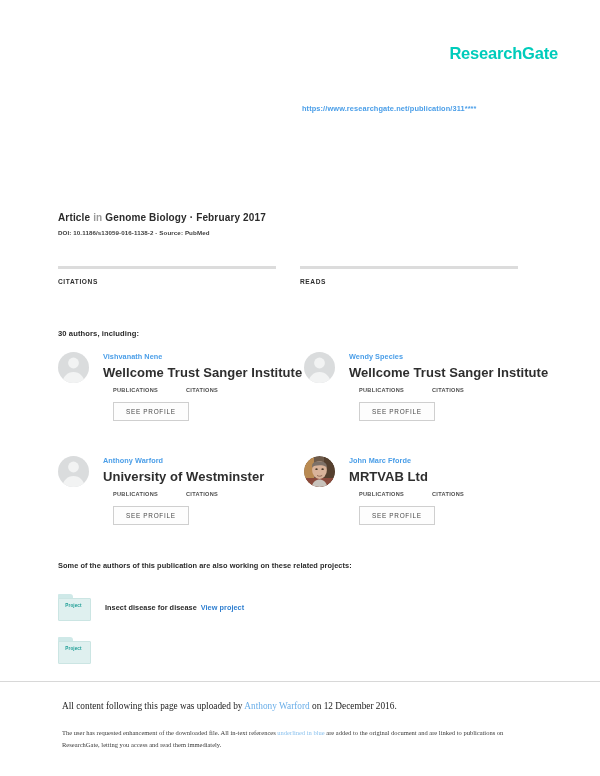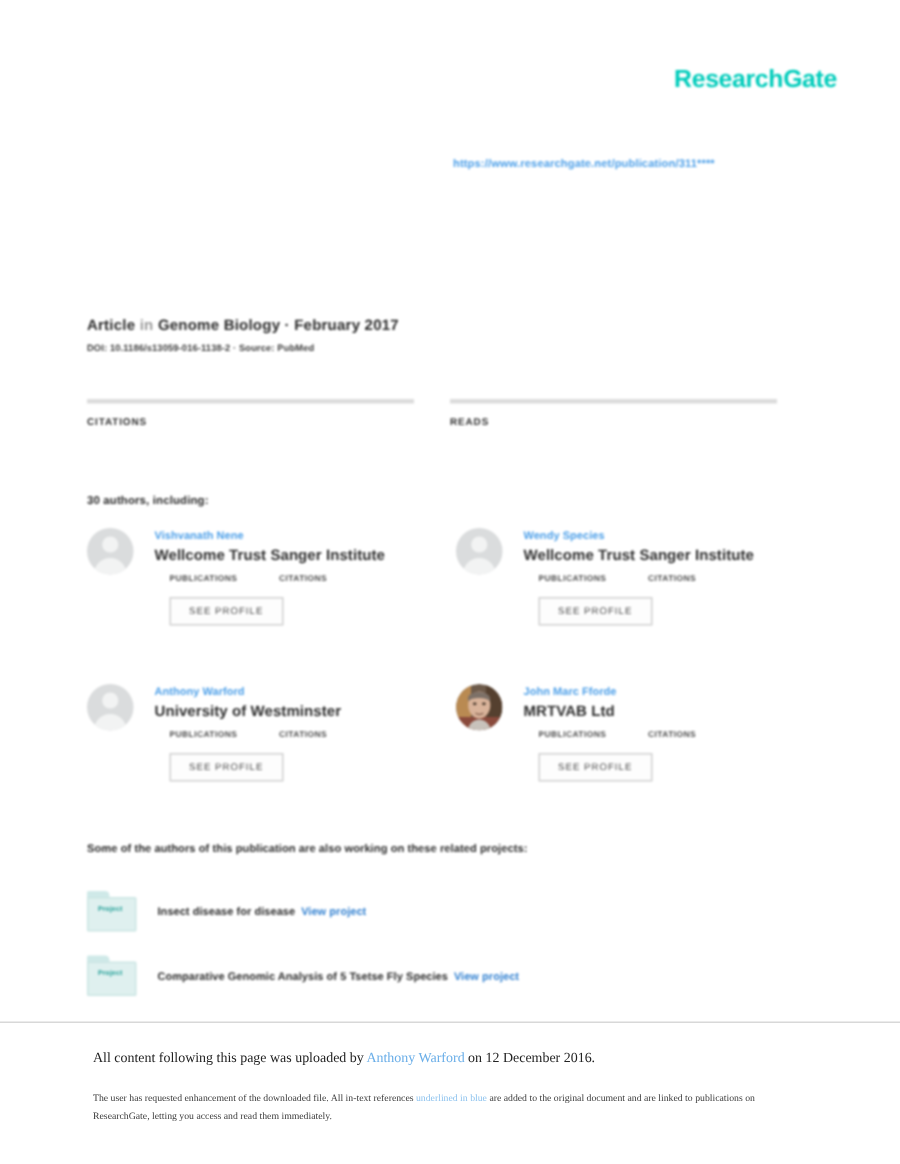--- a/index.html
+++ b/index.html
@@ -155,21 +155,21 @@
     margin-left: 45px;
   }
   .author-name {
     font-size: 7.3px;
     font-weight: bold;
     color: #4a9ee8;
     letter-spacing: 0.05px;
     white-space: nowrap;
   }
   .author-inst {
-    font-size: 10px;
+    font-size: 13px;
     font-weight: bold;
     color: #2e2e2e;
     margin-top: 3.5px;
     letter-spacing: 0.05px;
     white-space: nowrap;
   }
   .author-stats {
     display: flex;
     margin-top: 7px;
     margin-left: 10px;
@@ -435,23 +435,20 @@
         <span>Insect disease for disease</span><span class="view-project">View project</span>
       </div>
     </div>
 
     <div class="project-row">
       <div class="project-icon">
         <div class="folder-tab"></div>
         <div class="folder-body"></div>
         <div class="folder-word">Project</div>
       </div>
-      <div class="project-text">
-        <span>Comparative Genomic Analysis of 5 Tsetse Fly Species</span><span class="view-project">View project</span>
-      </div>
     </div>
 
   </div>
 
 </div>
 
 <div class="footer-divider"></div>
 
 <div class="footer">
   <div class="footer-upload"><span>All content following this page was uploaded by </span><span class="uploader">Anthony Warford</span><span> on 12 December 2016.</span></div>

